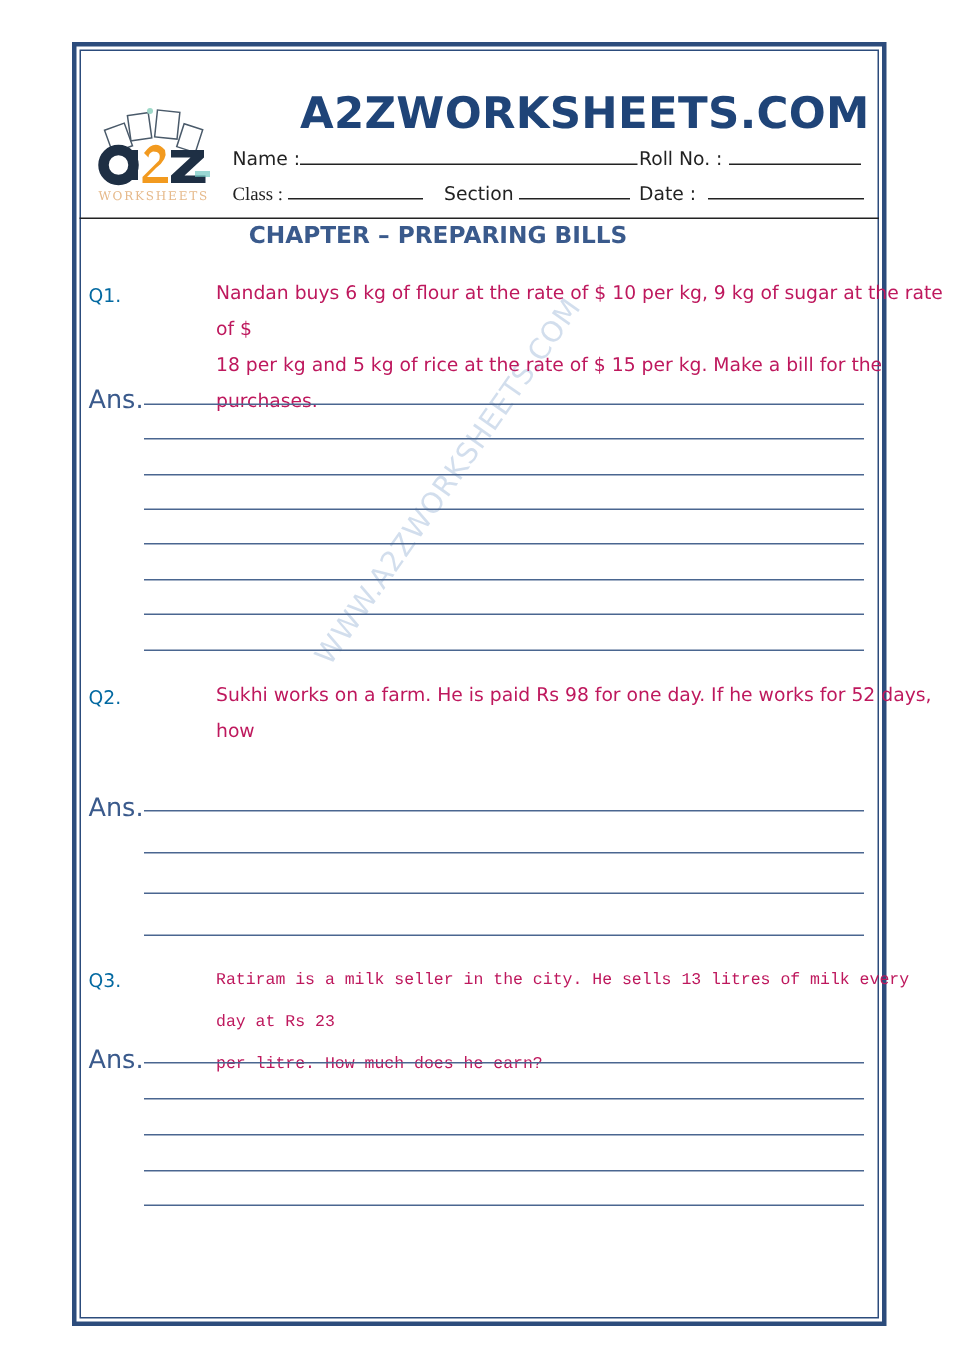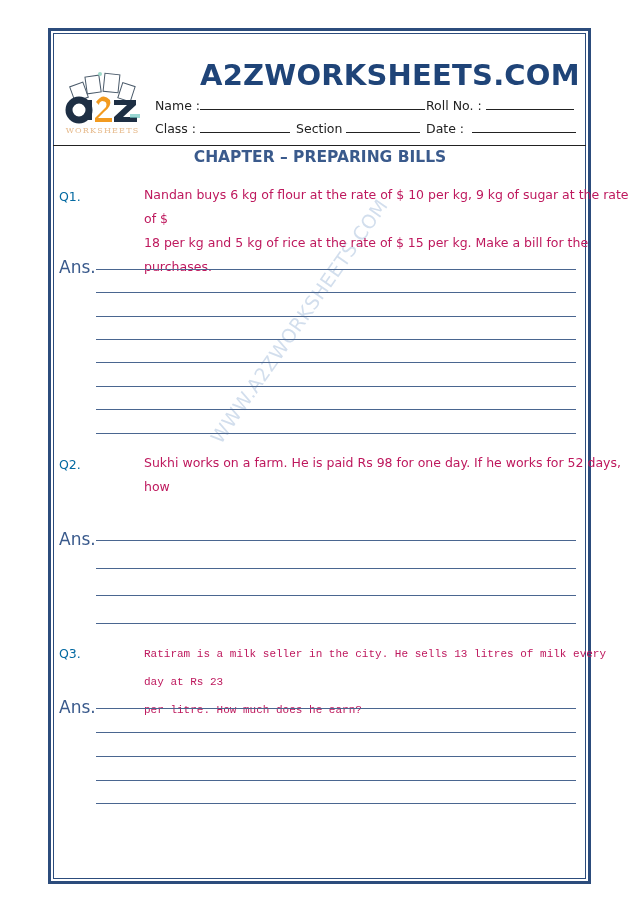--- a/index.html
+++ b/index.html
@@ -9,21 +9,21 @@
                  border: 3px solid #2c4c7c; box-sizing: border-box; }
   .frame-inner { position: absolute; left: 53px; top: 33px; width: 533px; height: 846px;
                  border: 1px solid #2c4c7c; box-sizing: border-box; }
   .header-divider { position: absolute; left: 53px; top: 145px; width: 533px; height: 0;
                     border-top: 1px solid #222; }
   .logo { position: absolute; left: 60px; top: 70px; width: 85px; height: 68px; }
   .site-title { position: absolute; left: 200px; top: 58px; font-size: 29px; font-weight: bold;
                 color: #1f4478; letter-spacing: 0.2px; font-family: "DejaVu Sans", sans-serif; }
   .field { position: absolute; font-size: 12.5px; color: #222; font-family: "DejaVu Sans", sans-serif; white-space: nowrap; }
   .field .blank { display: inline-block; border-bottom: 1px solid #222; vertical-align: baseline; height: 11px; }
-  .chapter { position: absolute; left: 0; width: 640px; top: 148px; text-align: center;
+  .chapter { position: absolute; left: 0; width: 584px; top: 148px; text-align: center;
              font-size: 15.5px; font-weight: bold; color: #3a5a8c; }
   .qlabel { position: absolute; left: 59px; font-size: 12.5px; color: #0369a1; }
   .qtext { position: absolute; left: 97px; width: 485px; font-size: 12.5px; color: #be185d; line-height: 24px; margin-left: 47px; }
   .ans { position: absolute; left: 59px; font-size: 17px; color: #3a5a8c; }
   .rule { position: absolute; left: 96px; width: 480px; height: 0; border-top: 1px solid #4a6690; }
   .watermark { position: absolute; left: 215px; top: 430px; transform: rotate(-55deg);
                transform-origin: left center; font-size: 19px; color: #cbd9ea; letter-spacing: 0.5px;
                white-space: nowrap; opacity: 0.85; }
 </style>
 </head>
@@ -57,21 +57,21 @@
 
 <div class="site-title">A2ZWORKSHEETS.COM</div>
 
 <div class="field" style="left:155px; top:98px;">
   <span>Name :</span><span class="blank" style="width:225px;"></span>
 </div>
 <div class="field" style="left:426px; top:98px;">
   <span>Roll No. :</span>
   <span class="blank" style="width:88px;"></span>
 </div>
-<div class="field" style="left:155px; top:121px;">
+<div class="field" style="left:155px; top:121px;font-family:Liberation Serif, serif;">
   <span>Class :</span>
   <span class="blank" style="width:90px;"></span>
 </div>
 <div class="field" style="left:296px; top:121px;">
   <span>Section</span>
   <span class="blank" style="width:74px;"></span>
 </div>
 <div class="field" style="left:426px; top:121px;">
   <span>Date :</span>
   <span class="blank" style="width:104px; margin-left:4px;"></span>

